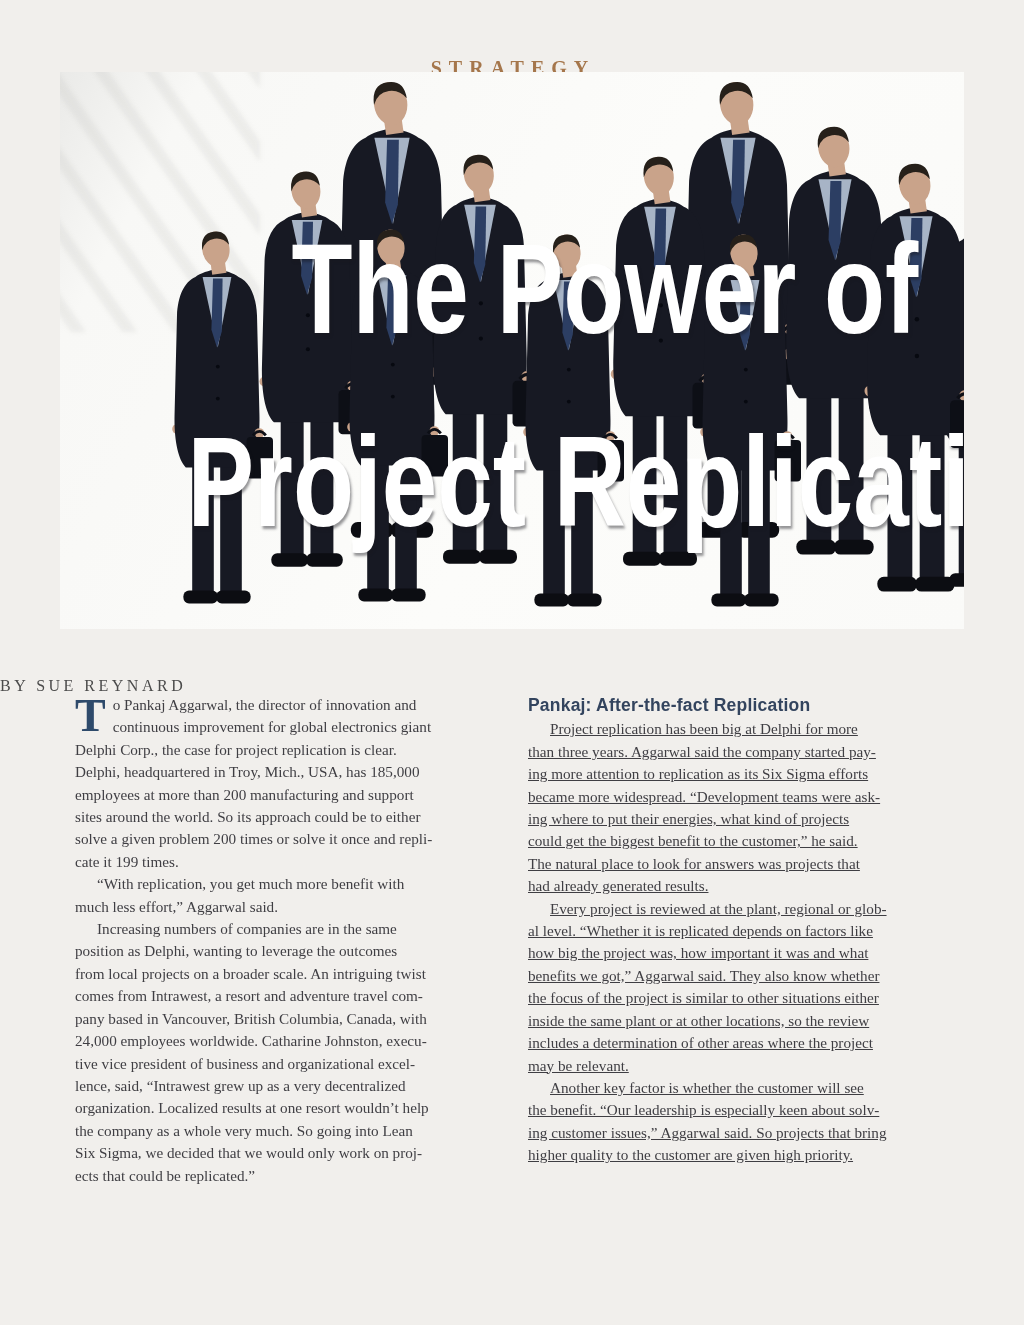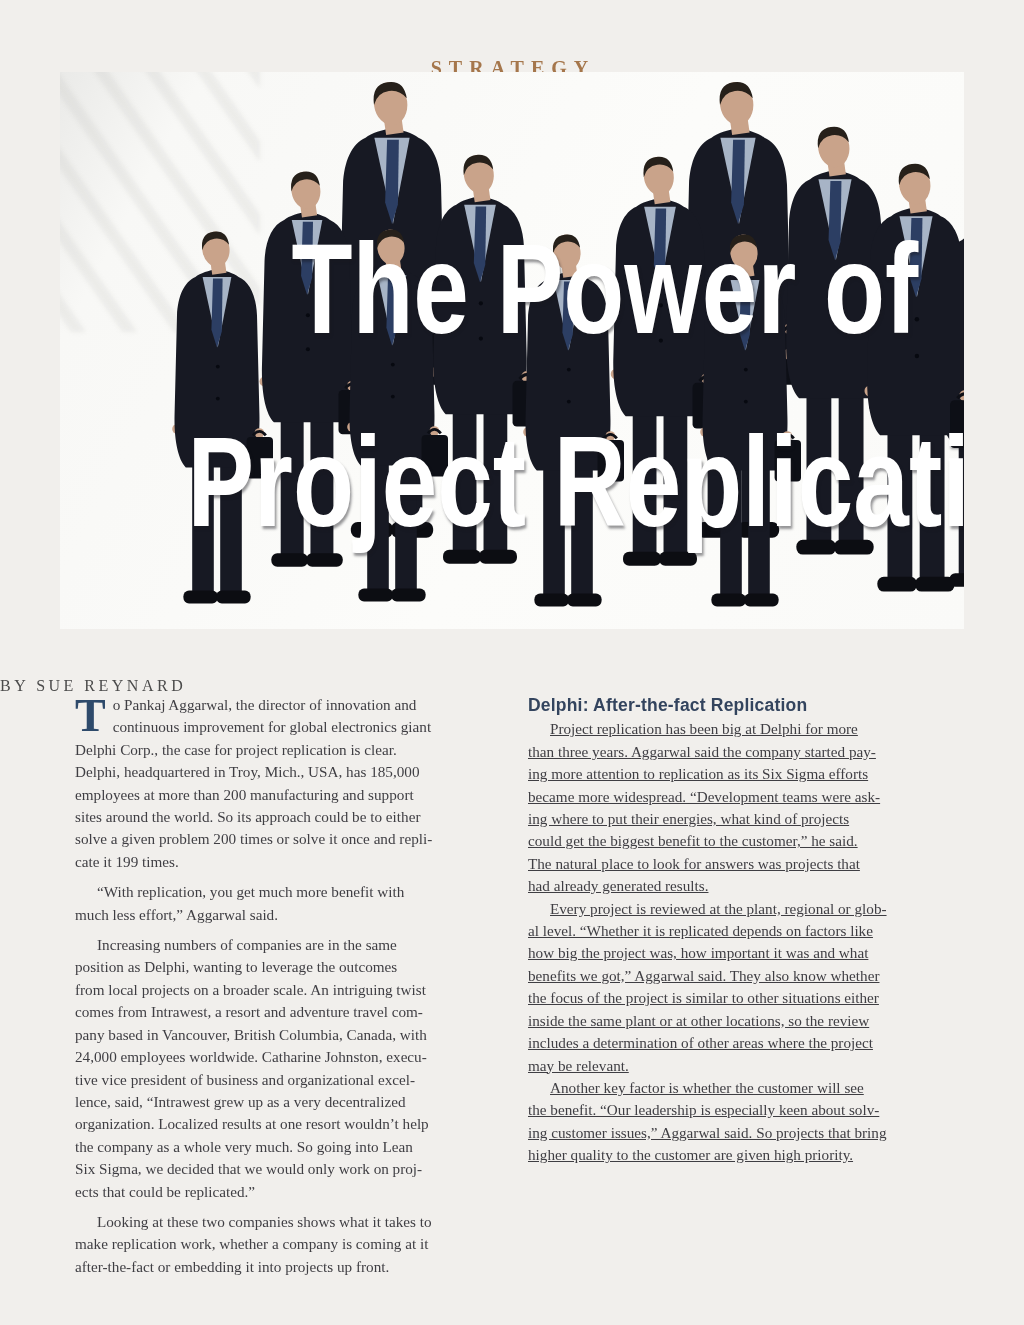--- a/index.html
+++ b/index.html
@@ -47,21 +47,21 @@
   
   .byline {
     position:absolute; top:649px; left:0; width:100%; text-align:left;
     font-size:16px; letter-spacing:3.5px; color:#4b4b4b;margin-top:28px;
   }
 
   
   .columns { position:absolute; top:694px; left:75px; width:880px; display:flex; gap:26px; }
   .col { width:427px; font-size:15.2px; line-height:22.4px; color:#3f3e43; }
   .col p { margin:0; white-space:pre-line; }
-  .col-left p.indent { text-indent:22px;margin-top:8px; }
+  .col-left p.indent { text-indent:22px; }
   .col-right p { text-indent:22px;text-decoration:underline; }
   .drop-cap {
     float:left;
     font-family:"Liberation Serif", serif; font-weight:bold;
     font-size:46px; line-height:36px; color:#2e4a6b;
     margin:4px 7px 0 0;
   }
   .col-right h2 {
     margin:0 0 2px 0;
     font-family:"Liberation Sans", sans-serif;
@@ -155,27 +155,24 @@
 from local projects on a broader scale. An intriguing twist
 comes from Intrawest, a resort and adventure travel com-
 pany based in Vancouver, British Columbia, Canada, with
 24,000 employees worldwide. Catharine Johnston, execu-
 tive vice president of business and organizational excel-
 lence, said, “Intrawest grew up as a very decentralized
 organization. Localized results at one resort wouldn’t help
 the company as a whole very much. So going into Lean
 Six Sigma, we decided that we would only work on proj-
 ects that could be replicated.”</p>
-    <p class="indent">Looking at these two companies shows what it takes to
-make replication work, whether a company is coming at it
-after-the-fact or embedding it into projects up front.</p>
   </div>
 
   <div class="col col-right">
-    <h2>Delphi: After-the-fact Replication</h2>
+    <h2>Pankaj: After-the-fact Replication</h2>
     <p>Project replication has been big at Delphi for more
 than three years. Aggarwal said the company started pay-
 ing more attention to replication as its Six Sigma efforts
 became more widespread. “Development teams were ask-
 ing where to put their energies, what kind of projects
 could get the biggest benefit to the customer,” he said.
 The natural place to look for answers was projects that
 had already generated results.</p>
     <p>Every project is reviewed at the plant, regional or glob-
 al level. “Whether it is replicated depends on factors like

